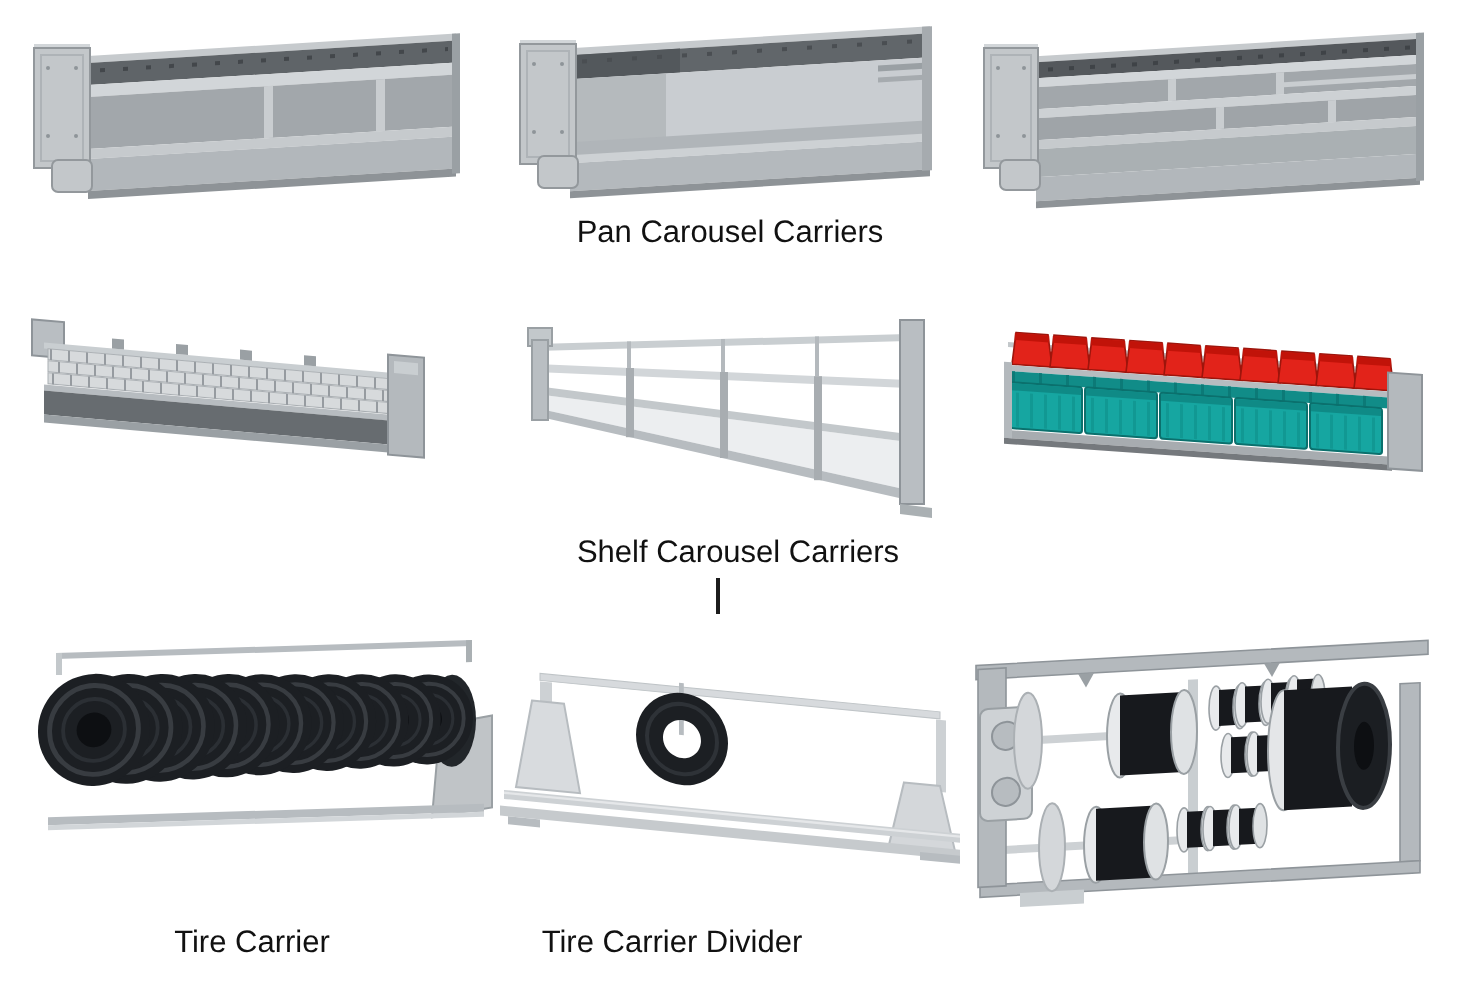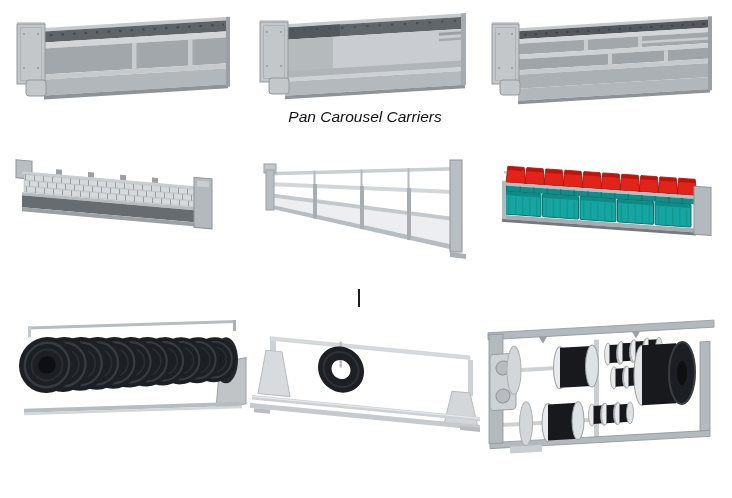--- a/index.html
+++ b/index.html
@@ -1,21 +1,21 @@
 <!DOCTYPE html>
 <html style="--text: #111111; --frame-light: #c9cdd0; --frame-mid: #b4b9bd; --frame-dark: #61666a; --bin-red: #e2231a; --bin-teal: #16a6a1; --tire-black: #1c1f23; --spool-black: #17191d;"><head>
 <meta charset="utf-8">
 <style>
   html,body{margin:0;padding:0;background:#fff;}
   .stage{position:relative;width:732px;height:498px;background:#ffffff;overflow:hidden;
          font-family:"Liberation Sans",sans-serif;}
   .cell{position:absolute;margin:0;padding:0;}
   .cell svg{display:block;}
   .caption{position:absolute;font-size:15.5px;line-height:18px;color:#111;
-           text-align:center;white-space:nowrap;font-style:italic;}
+           text-align:center;white-space:nowrap;}
   .leader{position:absolute;width:1.5px;background:#1c1c1c;}
 </style>
 </head>
 <body>
 
 <div class="stage">
 
   <svg width="0" height="0" style="position:absolute" aria-hidden="true">
     <defs>
       <g id="tire">
@@ -196,20 +196,21 @@
           <use href="#tealbin" x="127.5" y="26"></use>
         <use href="#tealbin" x="165" y="26"></use>
         <rect x="12" y="50" width="194" height="4" fill="#a7acb0"></rect>
         <rect x="12" y="54" width="194" height="3" fill="#75797d"></rect>
         <rect x="12" y="16" width="4" height="38" fill="#b4b9bd"></rect>
         <rect x="204" y="8" width="17" height="48" fill="#b4b9bd" stroke="#8e9499"></rect>
       </g>
     </svg>
   </figure>
 
+  <div class="caption" style="left:260px;top:268px;width:218px">Shelf Carousel Carriers</div>
   <div class="leader" style="left:358px;top:289px;height:18px"></div>
 
   <figure class="cell" style="left:14px;top:318px;width:238px;height:122px">
     <svg viewBox="0 0 238 122" width="238" height="122">
       <g transform="translate(0,7) skewY(-1.8)">
         <rect x="14" y="2" width="208" height="3" fill="#b7bcc0"></rect>
         <rect x="219" y="2" width="3" height="11" fill="#aab0b3"></rect>
         <rect x="14" y="2" width="3" height="11" fill="#c3c8cb"></rect>
         <polygon points="206,44 232,40 232,86 202,90" fill="#c0c4c7" stroke="#9aa0a4"></polygon>
         <ellipse cx="212" cy="42" rx="12" ry="23" fill="#22262a"></ellipse>
@@ -286,14 +287,16 @@
           <use href="#spoolSm" transform="translate(121,96)"></use>
         <use href="#spoolSm" transform="translate(134,96)"></use>
         <ellipse cx="158" cy="59" rx="8" ry="30" fill="#e4e6e8" stroke="#9aa0a4"></ellipse>
         <rect x="158" y="29" width="34" height="60" style="fill:var(--spool-black,#17191d)"></rect>
         <ellipse cx="198" cy="59" rx="13" ry="31" fill="#1b1e22" stroke="#3a3e43" stroke-width="2"></ellipse>
         <ellipse cx="198" cy="59" rx="5" ry="12" fill="#0d0f12"></ellipse>
       </g>
     </svg>
   </figure>
 
+  <div class="caption" style="left:46px;top:463px;width:160px">Tire Carrier</div>
+  <div class="caption" style="left:246px;top:463px;width:180px">Tire Carrier Divider</div>
 
 </div>
 
 </body></html>

